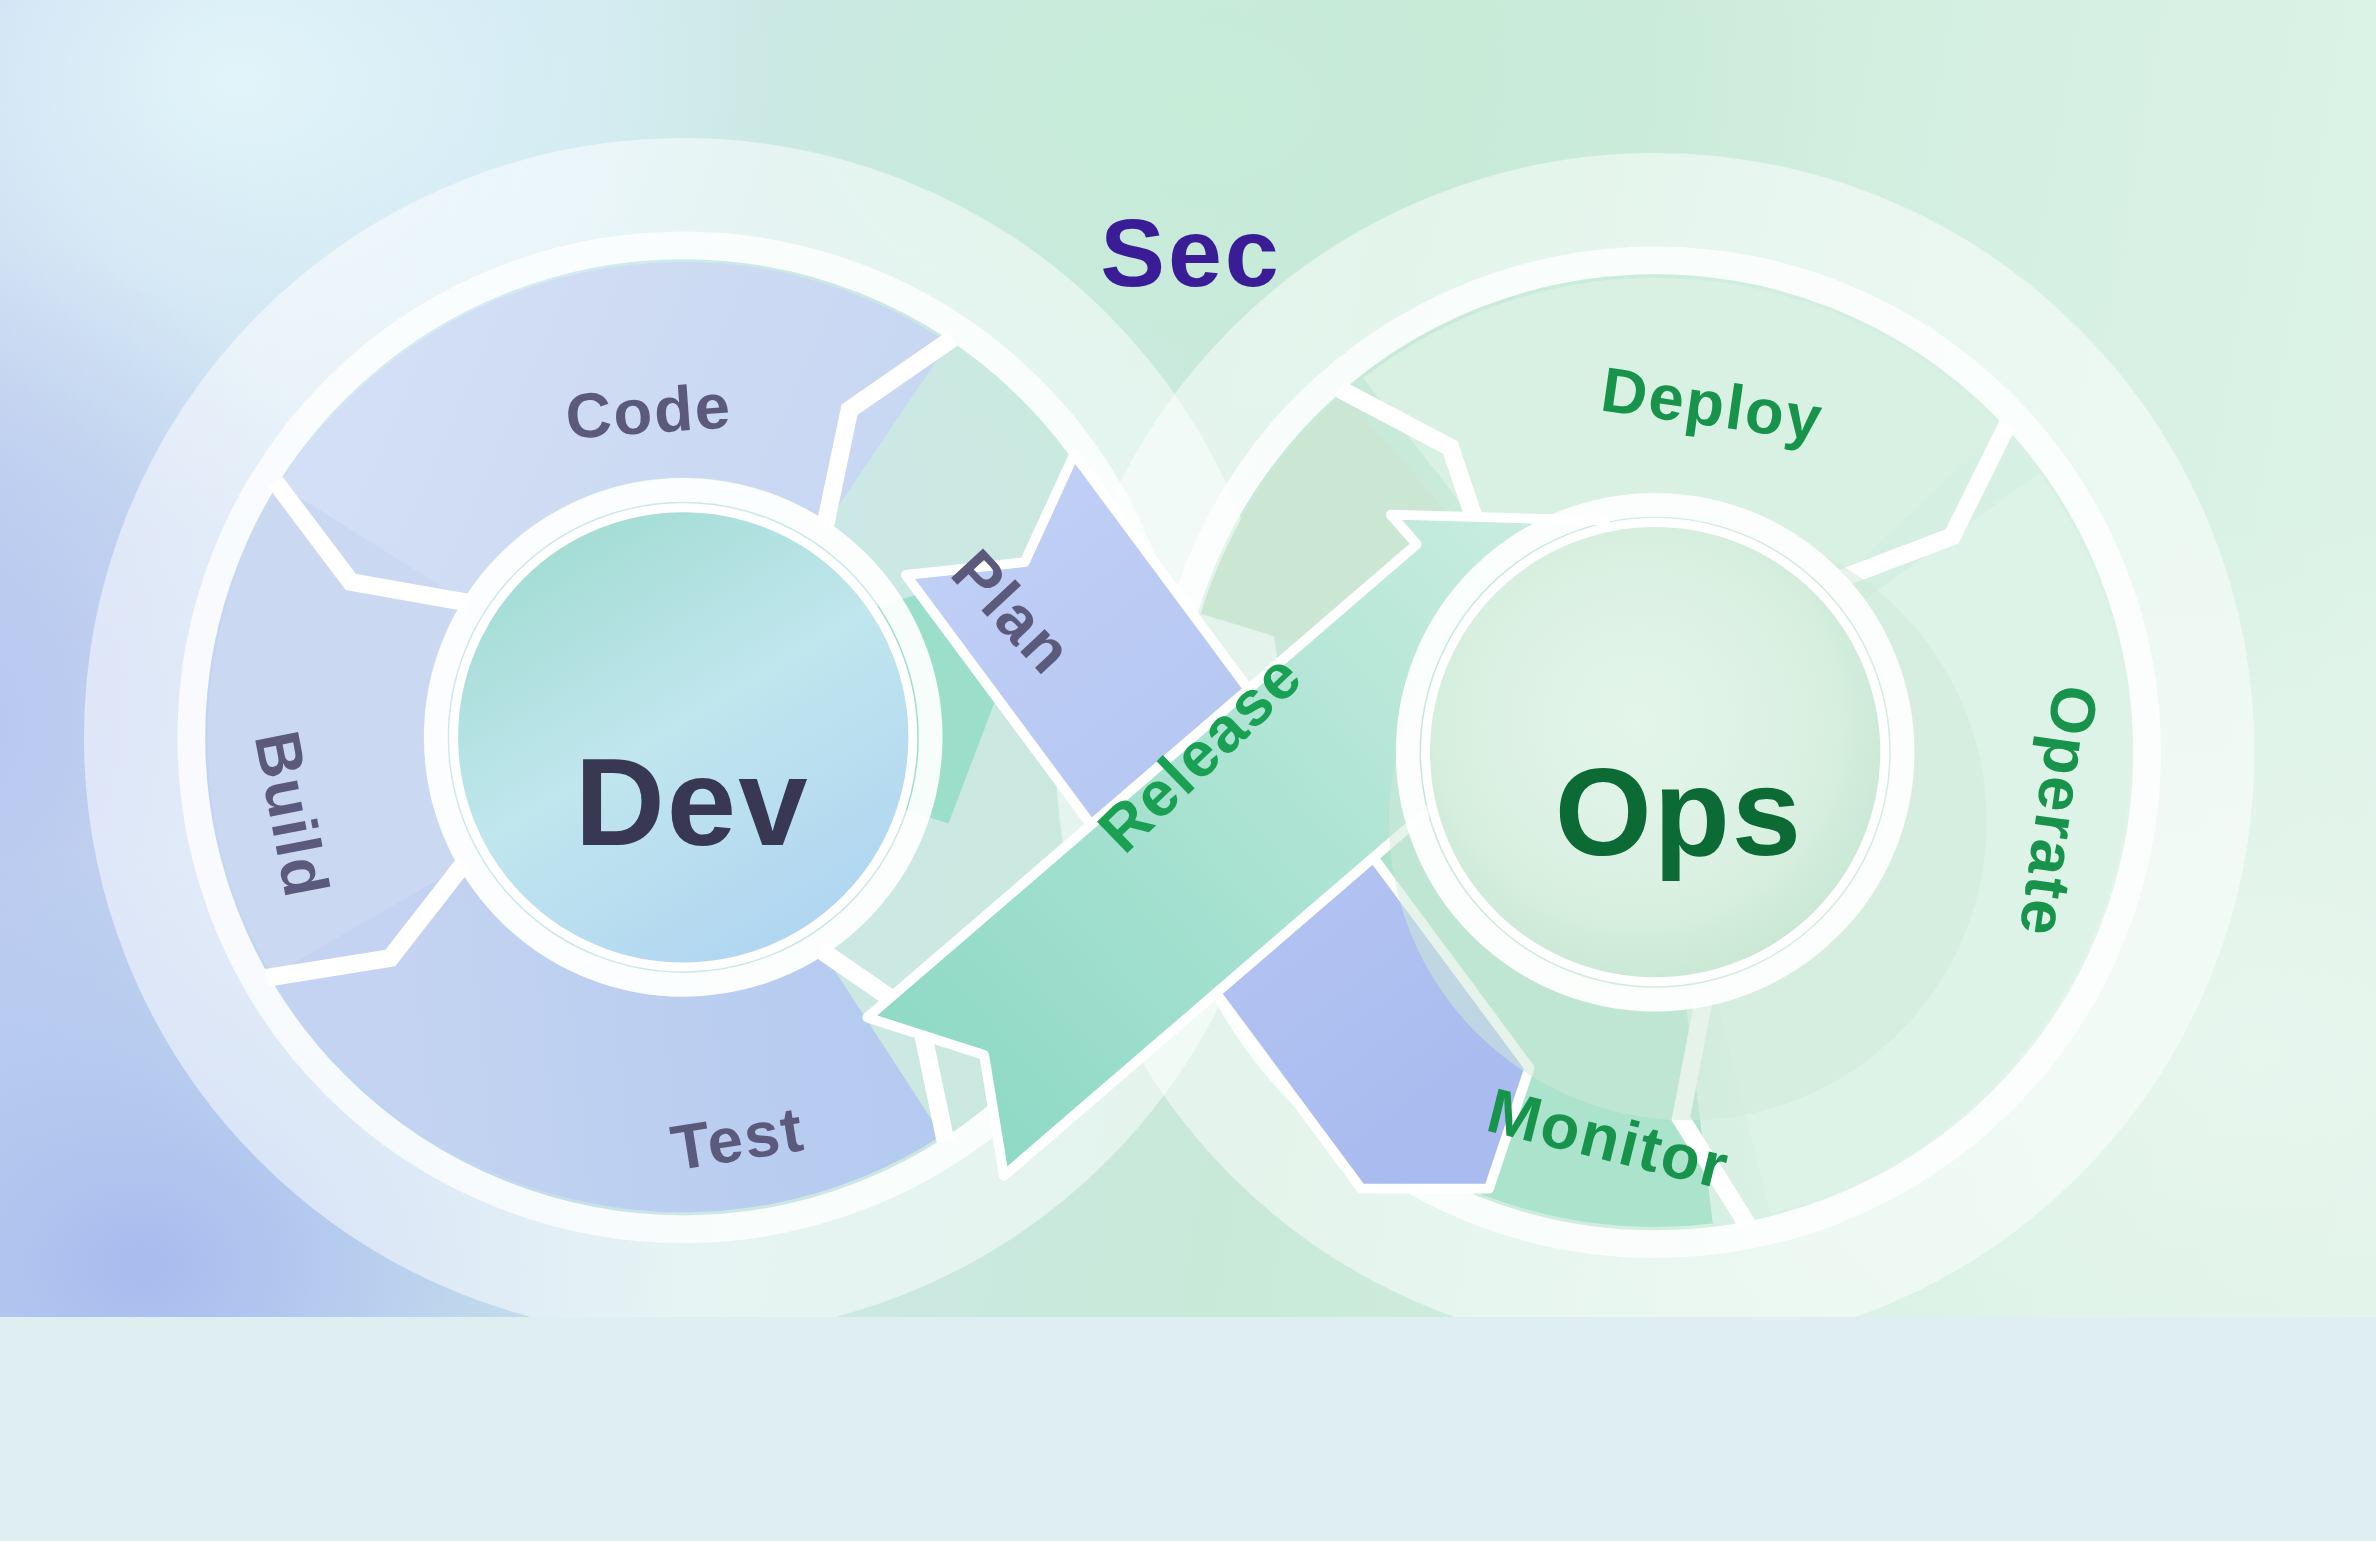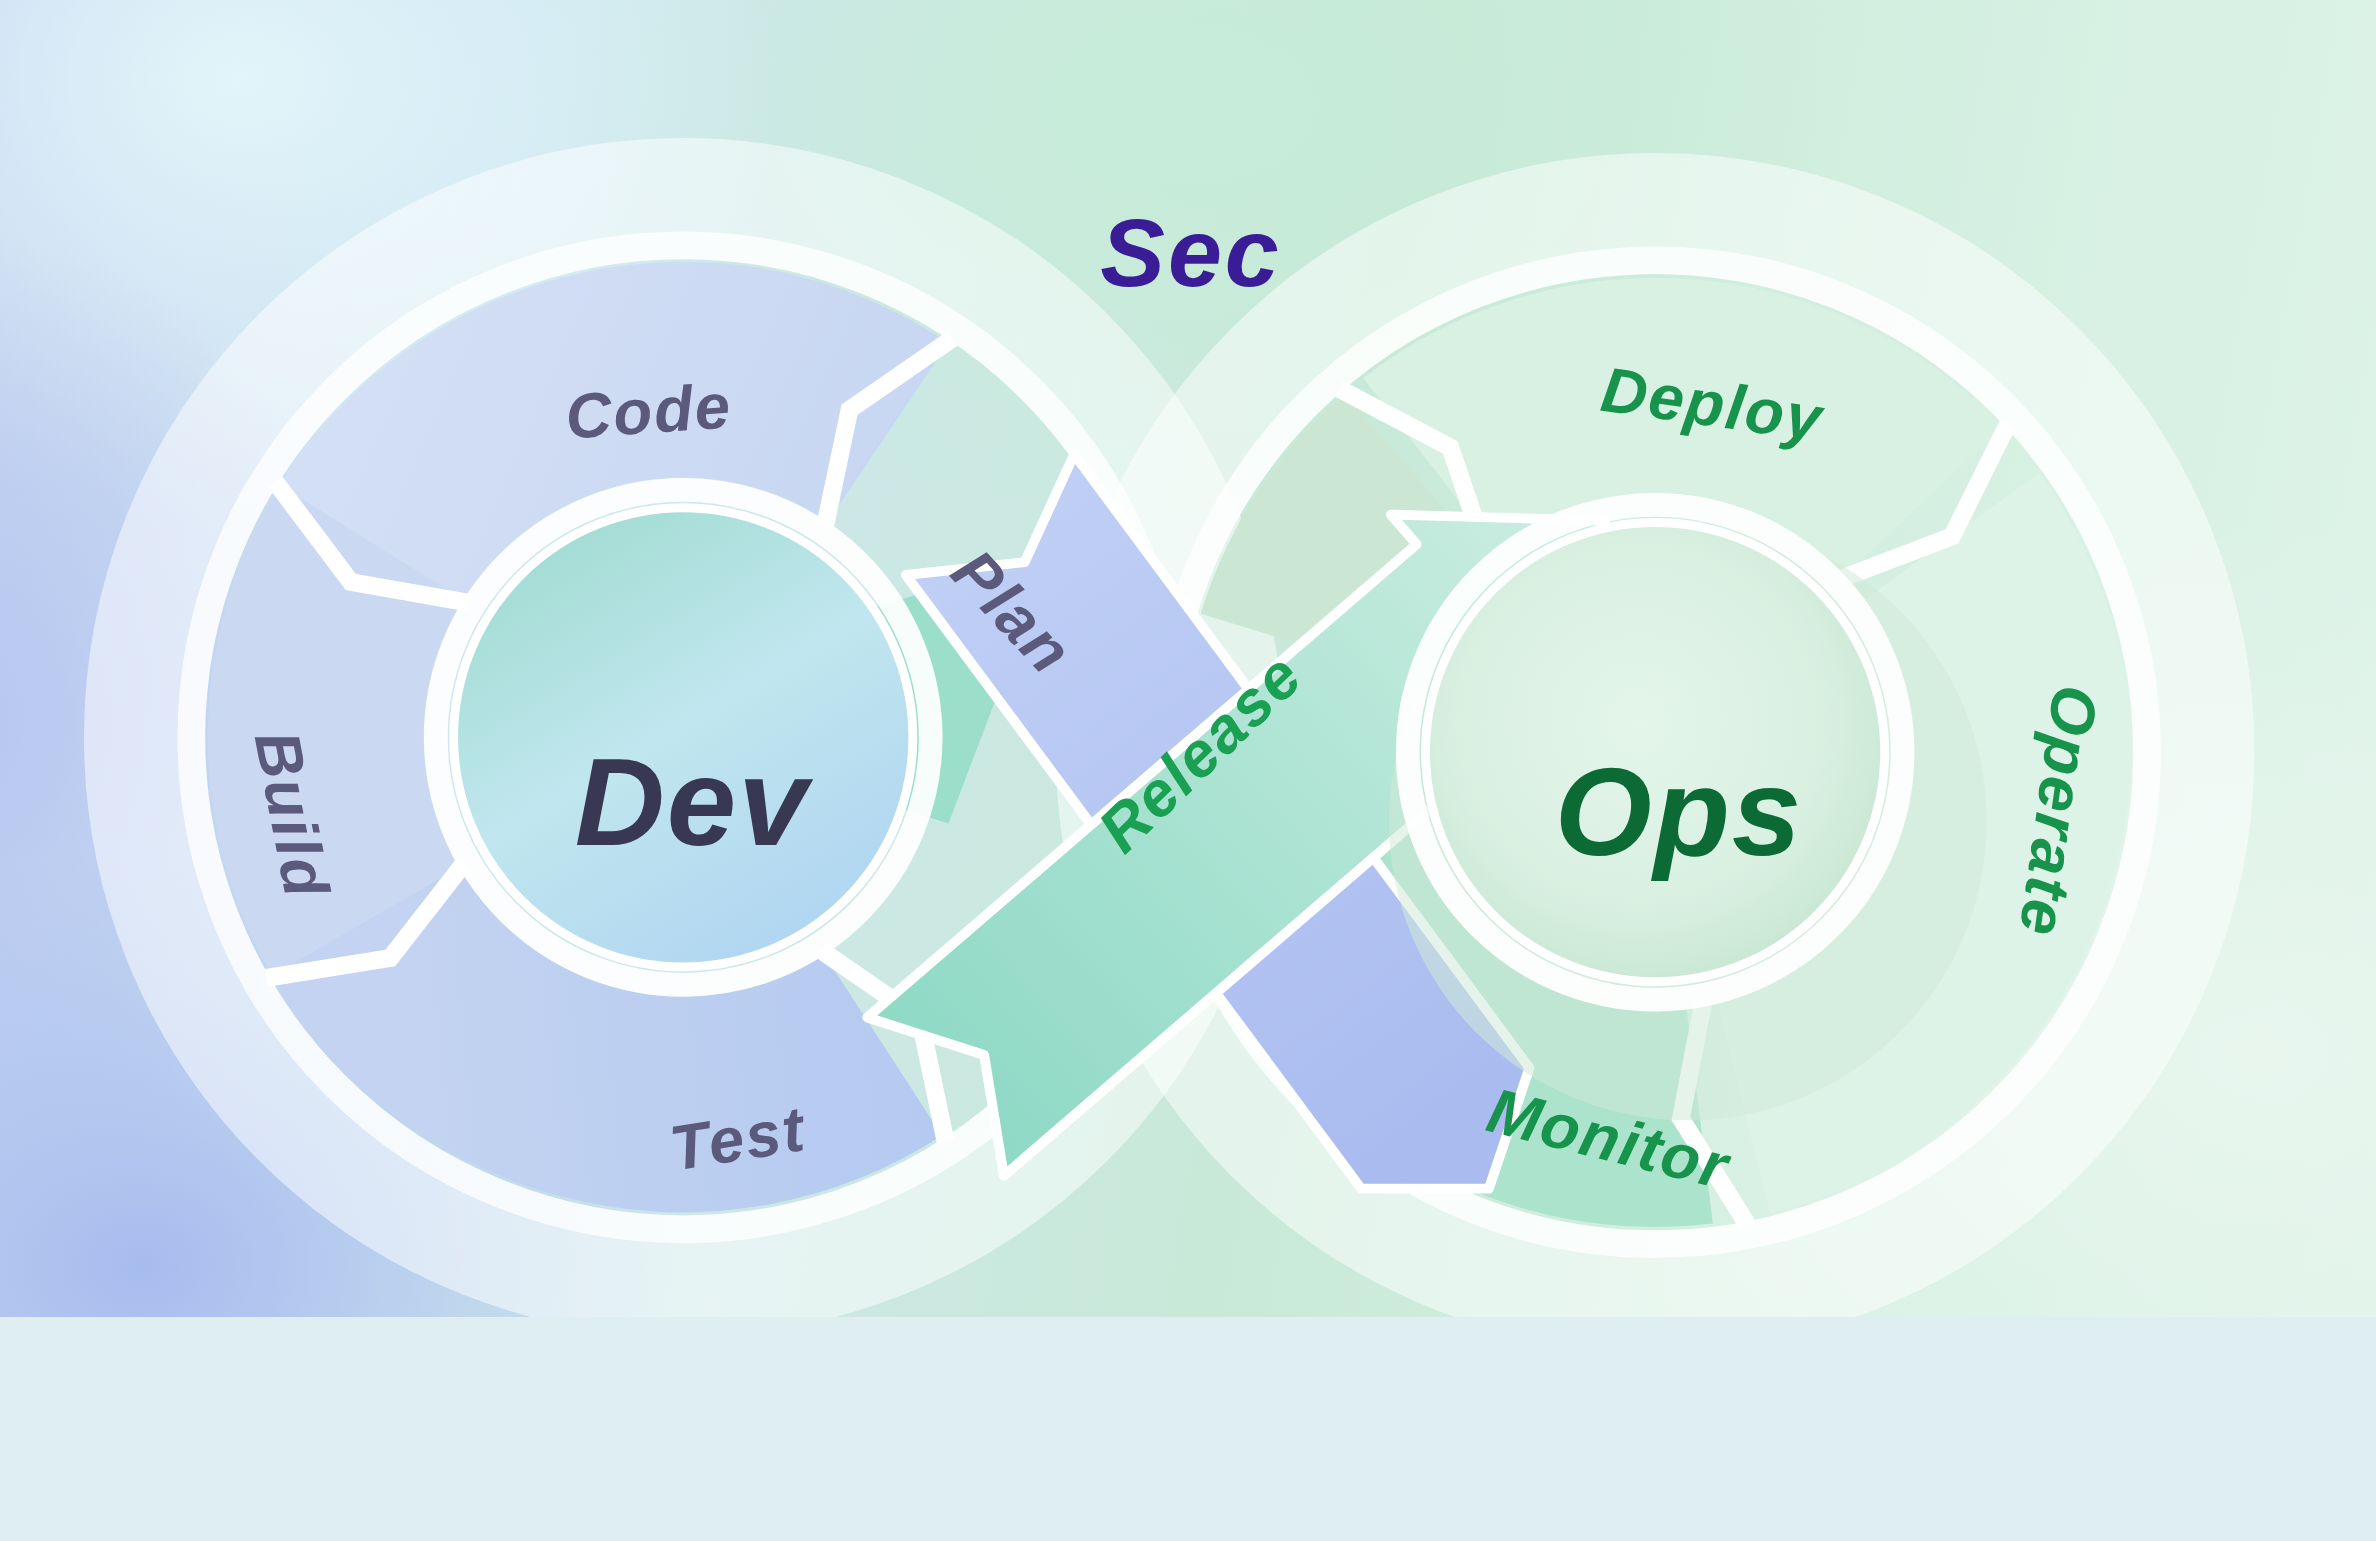--- a/index.html
+++ b/index.html
@@ -8,21 +8,20 @@
     width:2376px;height:1317px;
     overflow:hidden;
     font-family:"Liberation Sans", sans-serif;
     background:
       radial-gradient(891px 693px at 6% 96%, #a7bcee 0%, rgba(167,188,238,0) 60%),
       radial-gradient(792px 891px at -2% 55%, rgba(180,196,240,.9) 0%, rgba(180,196,240,0) 55%),
       radial-gradient(990px 792px at 10% 6%, rgba(226,246,250,.95) 0%, rgba(226,246,250,0) 55%),
       radial-gradient(1089px 693px at 50% 8%, rgba(198,236,215,.9) 0%, rgba(198,236,215,0) 60%),
       radial-gradient(1188px 891px at 95% 80%, rgba(232,246,238,.95) 0%, rgba(232,246,238,0) 60%),
       linear-gradient(100deg, #c6d4f0 0%, #cfe7f0 22%, #c8e9d8 55%, #d5f0e2 78%, #dff3e9 100%);
-    font-style: italic;
   }
   svg{position:absolute;inset:0;}
   text{font-family:"Liberation Sans", sans-serif;}
   .stage-label{font-size:64px;font-weight:600;letter-spacing:2px;}
   .loop-label{font-size:126px;font-weight:700;letter-spacing:2px;}
   .sec-label{font-size:98px;font-weight:700;letter-spacing:3px;}
   .release-label{font-size:64px;font-weight:600;letter-spacing:2px;}
 </style>
 </head>
 <body>

